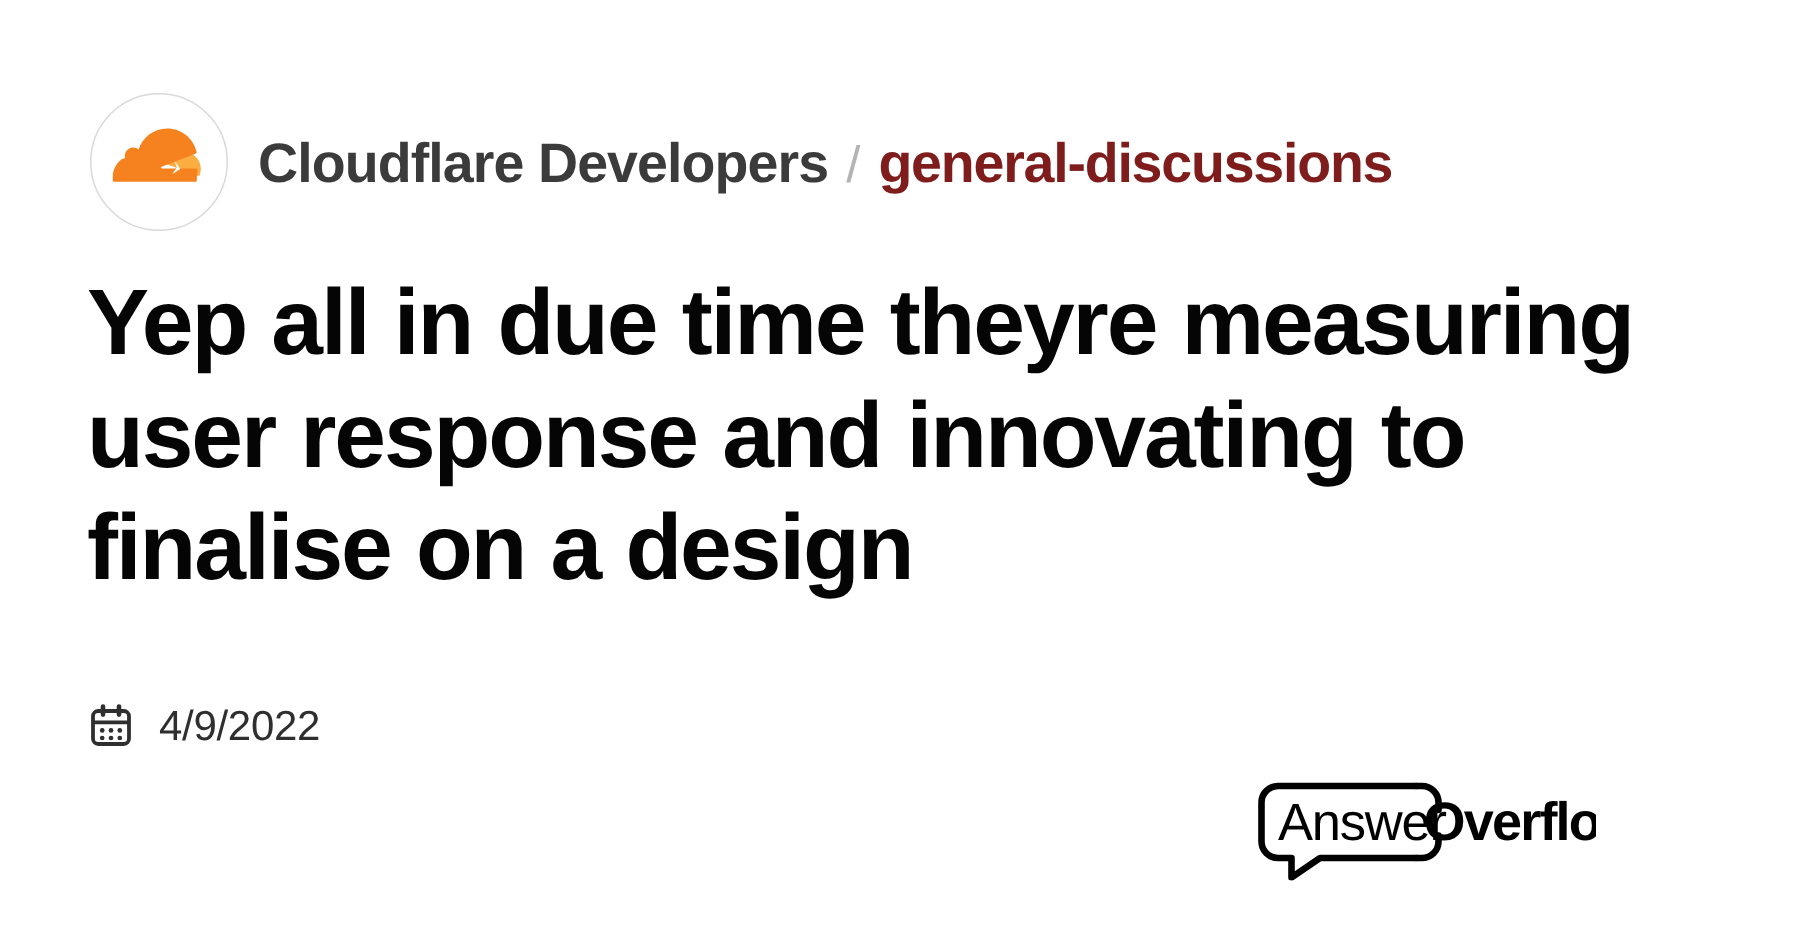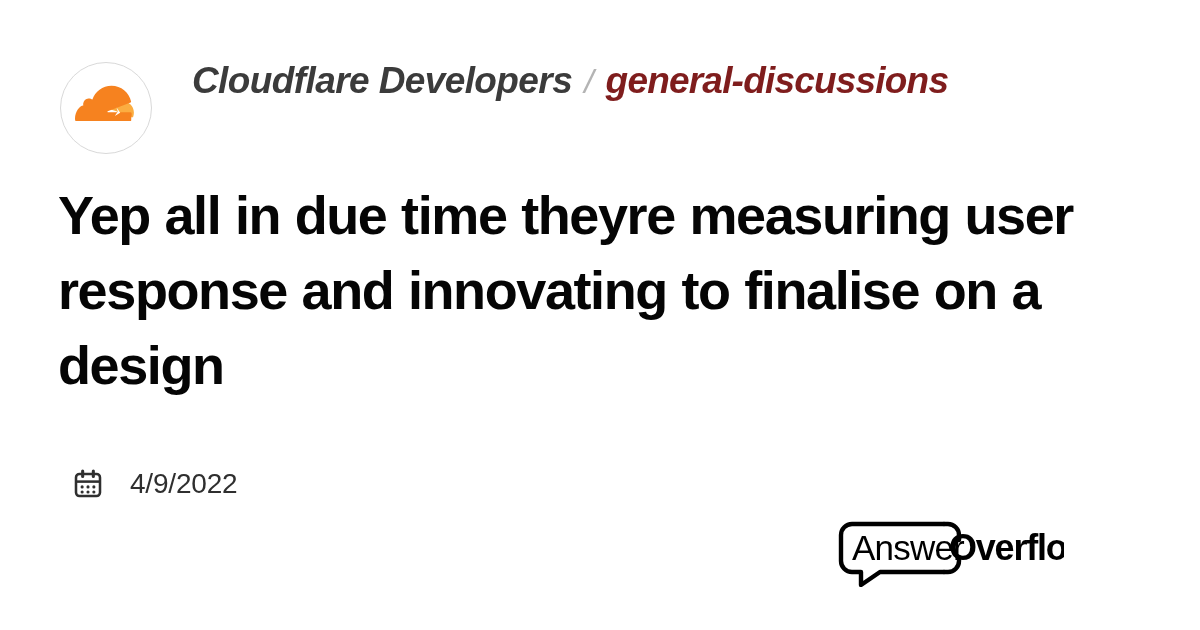--- a/index.html
+++ b/index.html
@@ -20,22 +20,22 @@
     inset: 0;
     background: #ffffff;
   }
 
   
   .header {
     position: absolute;
     left: 60px;
     top: 62px;
     display: flex;
-    gap: 40px;
-    font-style: italic;
+    align-items: center;
+    gap: 20px;
   }
 
   .avatar {
     width: 92px;
     height: 92px;
     border-radius: 50%;
     border: 1px solid #d9d9d9;
     background: #ffffff;
     box-sizing: border-box;
     display: flex;
@@ -71,36 +71,36 @@
     letter-spacing: -0.8px;
   }
 
   
   .title {
     position: absolute;
     left: 58px;
     top: 178px;
     width: 1090px;
     margin: 0;
-    font-size: 54px;
+    font-size: 62px;
     line-height: 75px;
     font-weight: 700;
     color: #050505;
     letter-spacing: -1.4px;
     word-spacing: 1px;
   }
 
   
   .date-row {
     position: absolute;
-    left: 72px;
+    left: 58px;
     top: 468px;
     display: flex;
     align-items: center;
-    gap: 26px;
+    gap: 16px;
   }
   .cal-icon { display: block; flex: none; }
   .date-text {
     font-size: 28px;
     font-weight: 500;
     color: #2f2f2f;
     letter-spacing: -0.2px;
     line-height: 1;
   }
 

